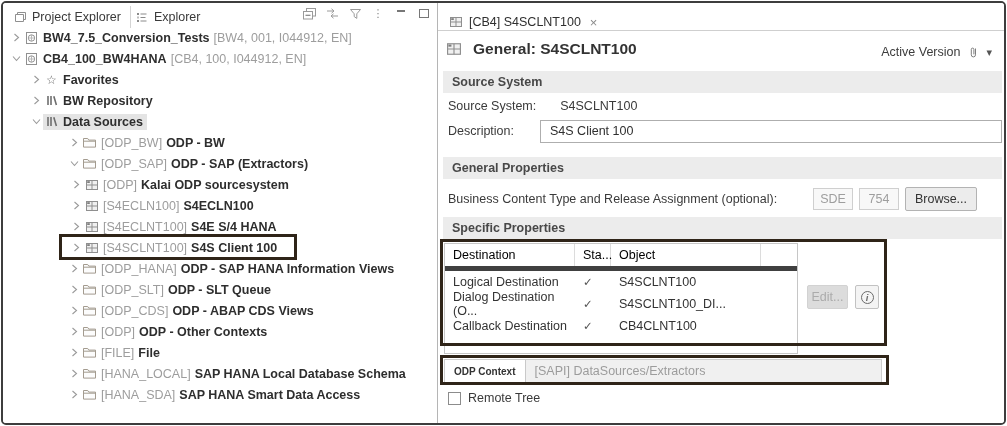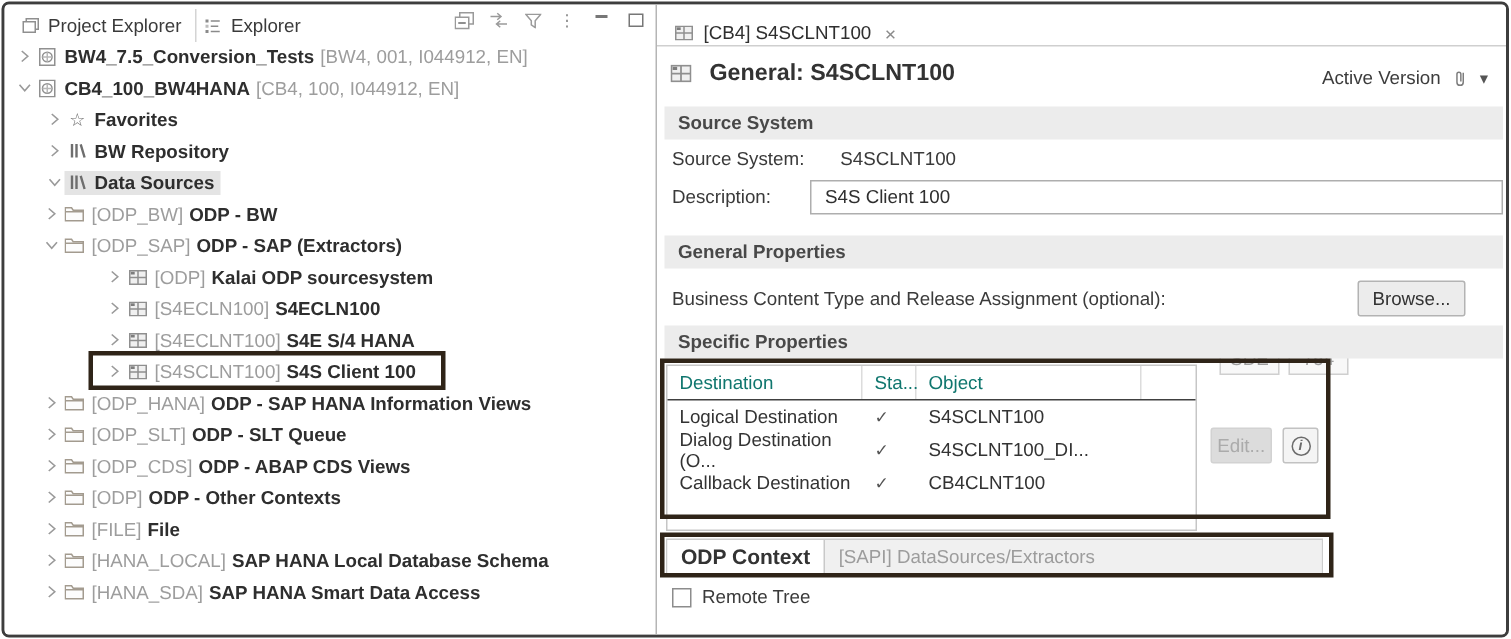--- a/index.html
+++ b/index.html
@@ -20,62 +20,62 @@
   .tree{position:absolute;left:0;top:24px;right:2px;font-size:12.5px;}
   .trow{height:21px;display:flex;align-items:center;white-space:nowrap;}
   .trow .chev{width:14px;display:inline-flex;justify-content:center;flex:none;}
   .chev.exp svg{transform:rotate(90deg);}
   .rowbody{display:inline-flex;align-items:center;padding:1px 4px 1px 1px;}
   .rowbody.selected{background:#e4e4e4;}
   .ticon{display:inline-flex;align-items:center;justify-content:center;width:15px;margin-right:4px;flex:none;color:#6c6c6c;font-size:12px;}
   .tech{color:#9d9d9d;margin-right:4px;}
   .tlabel{color:#2e2e2e;font-weight:600;}
   .psuffix{color:#9d9d9d;margin-left:4px;font-weight:400;}
-  .lvl0{padding-left:6px;}.lvl1{padding-left:26px;}.lvl2{padding-left:24px;}.lvl3{padding-left:66px;}
+  .lvl0{padding-left:6px;}.lvl1{padding-left:26px;}.lvl2{padding-left:64px;}.lvl3{padding-left:66px;}
 
   
   .right-panel{position:absolute;left:434px;top:0;right:0;bottom:0;border-left:1px solid #b5b5b5;background:#fff;}
   .ed-tabbar{position:absolute;left:0;top:0;right:0;height:27px;border-bottom:1px solid #cfcfcf;}
   .ed-tab{position:absolute;left:7px;top:8px;display:inline-flex;align-items:center;gap:6px;height:22px;padding:0 8px 0 4px;font-size:12.5px;color:#2f2f2f;}
   .ed-close{color:#8a8a8a;font-size:13px;margin-left:3px;}
   .ed-head{position:absolute;left:9px;top:37px;display:flex;align-items:center;gap:12px;}
   .ed-title{font-size:15.5px;font-weight:bold;color:#333;}
   .ver-box{position:absolute;right:12px;top:42px;display:flex;align-items:center;gap:6px;font-size:12.5px;color:#3c3c3c;}
   .ver-caret{color:#555;font-size:11px;}
 
   .band{position:absolute;left:5px;right:2px;height:22px;background:#ececec;color:#484848;
         font-weight:bold;font-size:12.5px;line-height:22px;padding-left:9px;box-sizing:border-box;}
   .flabel{font-size:12.5px;color:#3a3a3a;}
   .ss-row{position:absolute;left:10px;top:96px;display:flex;gap:24px;}
   .desc-row{position:absolute;left:10px;top:121px;right:2px;display:flex;align-items:center;}
   .desc-input{position:absolute;left:92px;right:0;height:21px;border:1px solid #aeaeae;font-size:12.5px;
               color:#2f2f2f;line-height:21px;padding-left:9px;background:#fff;}
   .bct-row{position:absolute;left:10px;top:184px;height:24px;display:flex;align-items:center;}
   .ro-field{position:absolute;height:22px;width:40px;border:1px solid #cfcfcf;background:#f8f8f8;color:#9e9e9e;
-            font-size:12.5px;display:flex;align-items:center;justify-content:center;box-sizing:border-box;margin-top:40px;}
+            font-size:12.5px;display:flex;align-items:center;justify-content:center;box-sizing:border-box;}
   .btn{height:24px;border:1px solid #b3b3b3;background:#ececec;color:#333;font-size:12.5px;
        display:inline-flex;align-items:center;justify-content:center;border-radius:2px;box-sizing:border-box;}
 
   .dest-table{position:absolute;left:6px;top:240px;width:354px;height:111px;border:1px solid #c6c6c6;
               background:#fff;font-size:12.5px;box-sizing:border-box;}
-  .thead{display:flex;height:22px;border-bottom:1px solid #404040;color:#0f766e;}
+  .thead{display:flex;height:22px;border-bottom:5px solid #404040;color:#000000;}
   .th{display:flex;align-items:center;padding-left:8px;border-right:1px solid #dcdcdc;box-sizing:border-box;}
   .th.c1{width:130px;}.th.c2{width:36px;}.th.c3{width:150px;}.th.c4{flex:1;border-right:none;}
   .tr{display:flex;height:22px;color:#333;}
   .td{display:flex;align-items:center;padding-left:8px;box-sizing:border-box;}
   .td.c1{width:130px;}.td.c2{width:36px;color:#555;font-size:11.5px;}.td.c3{width:150px;}
   .edit-btn{position:absolute;left:369px;top:282px;width:41px;height:24px;background:#dcdcdc;border:1px solid #d2d2d2;
             color:#ababab;font-size:12.5px;display:flex;align-items:center;justify-content:center;box-sizing:border-box;border-radius:2px;}
   .info-btn{position:absolute;left:417px;top:282px;width:24px;height:24px;border:1px solid #c2c2c2;background:#f4f4f4;
             display:flex;align-items:center;justify-content:center;box-sizing:border-box;border-radius:2px;}
   .icircle{width:13px;height:13px;border:1px solid #6b6b6b;border-radius:50%;color:#6b6b6b;font-size:9.5px;
            display:flex;align-items:center;justify-content:center;font-style:italic;font-weight:bold;box-sizing:border-box;}
 
   .odp-row{position:absolute;left:6px;top:356px;width:438px;height:24px;border:1px solid #cccccc;display:flex;box-sizing:border-box;}
-  .odp-label{display:flex;align-items:center;padding:0 9px;font-weight:bold;color:#333;font-size:14px;
+  .odp-label{display:flex;align-items:center;padding:0 9px;font-weight:bold;color:#333;font-size:10px;
              background:#fff;border-right:1px solid #c9c9c9;white-space:nowrap;}
   .odp-value{flex:1;display:flex;align-items:center;padding-left:9px;background:#f0f0f0;color:#9c9c9c;font-size:12.5px;}
   .rt-row{position:absolute;left:10px;top:388px;display:flex;align-items:center;gap:7px;}
   .checkbox{width:13px;height:13px;border:1px solid #8c8c8c;background:#fff;box-sizing:border-box;}
 
   
   .anno{position:absolute;border:3px solid #2f2418;pointer-events:none;z-index:9;box-sizing:border-box;}
   .anno-tree{left:56px;top:231px;width:238px;height:26px;}
   .anno-table{left:437px;top:236px;width:447px;height:107px;}
   .anno-odp{left:437px;top:352px;width:449px;height:30px;}

